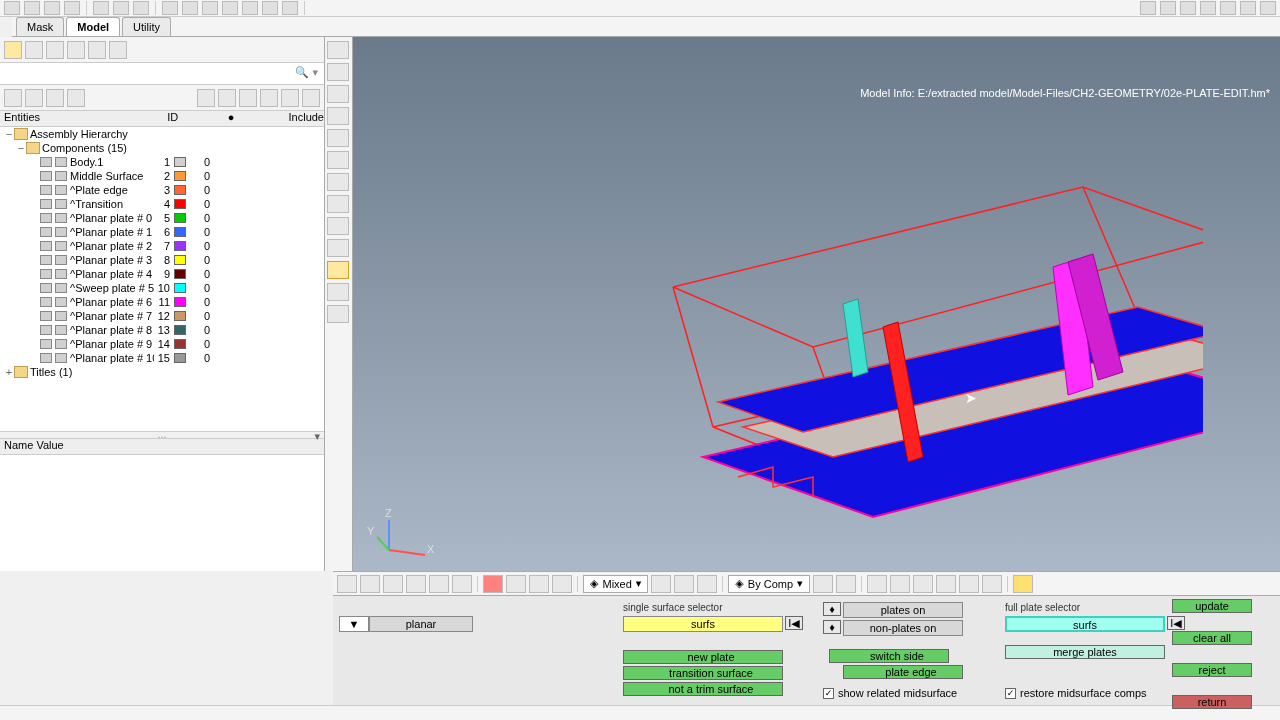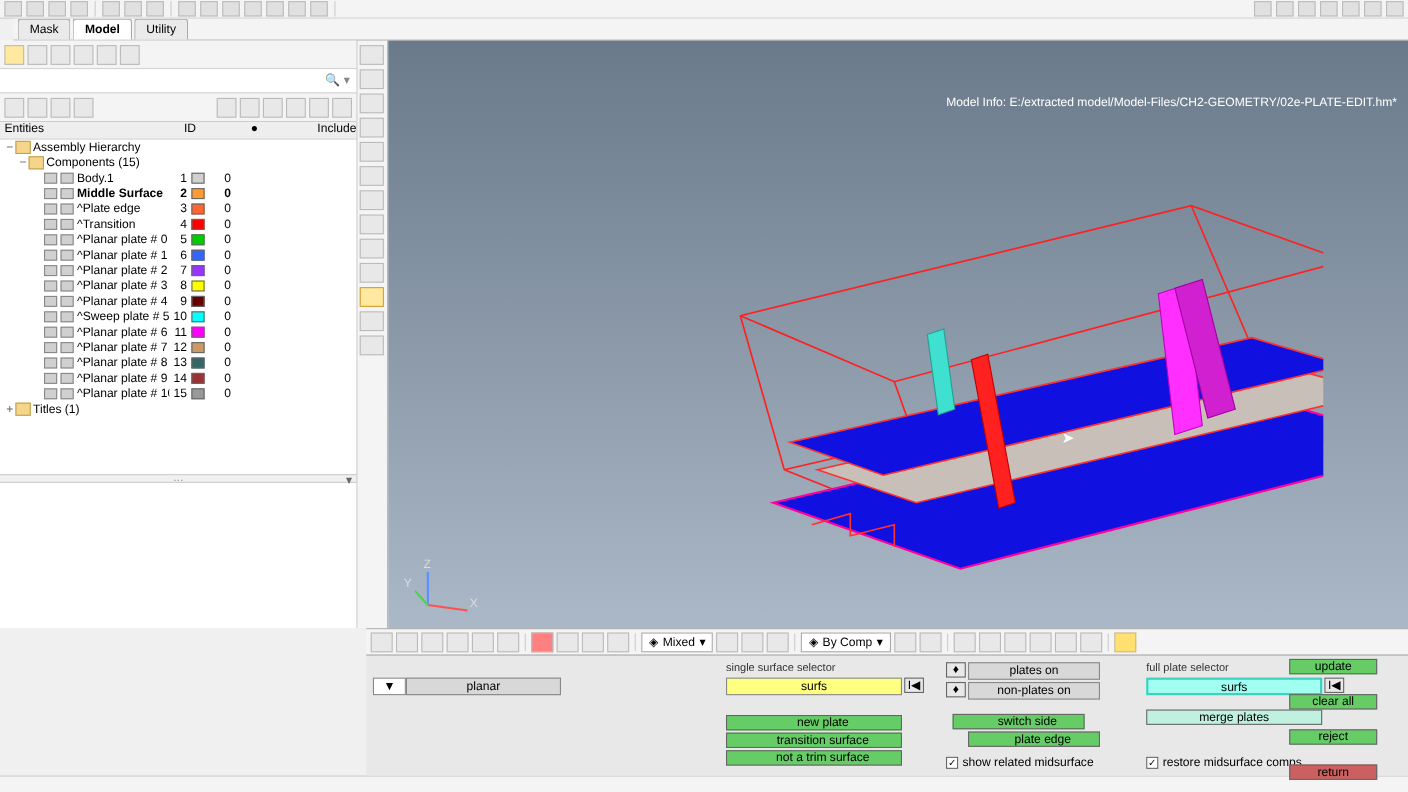--- a/index.html
+++ b/index.html
@@ -36,21 +36,21 @@
 .tr-row .exp { width:10px; color:#666; text-align:center; }
 .tr-row .folder { width:14px; height:12px; background:#f5d58a; border:1px solid #c0a050; margin-right:2px; }
 .tr-row .comp { width:12px; height:10px; background:#d0d0d0; border:1px solid #888; margin-right:3px; }
 .tr-row .nm { flex:0 0 98px; white-space:nowrap; overflow:hidden; }
 .tr-row.indent1 { padding-left:16px; }
 .tr-row.indent2 { padding-left:30px; }
 .tr-row.indent2 .nm { flex:0 0 84px; }
 .tr-row .id { width:20px; text-align:right; padding-right:4px; }
 .tr-row .sw { width:12px; height:10px; border:1px solid #666; }
 .tr-row .inc { width:30px; text-align:right; padding-right:6px; }
-.bold { font-weight:bold; }
+.bold { font-weight:normal; }
 
 .split { height:8px; background:#f0f0f0; border-top:1px solid #ccc; border-bottom:1px solid #ccc; position:relative; }
 .split::after { content:"..."; position:absolute; left:50%; top:-4px; transform:translateX(-50%); color:#999; }
 .dd-arrow { position:absolute; right:4px; top:-2px; color:#666; }
 
 .namevalue { height:16px; background:#eee; border-bottom:1px solid #ccc; padding-left:4px; }
 .props { flex:1; background:#fff; }
 
 
 .vtool { width:28px; background:#f4f4f4; border-right:1px solid #aaa; display:flex; flex-direction:column; padding:4px 2px; gap:4px; }
@@ -319,20 +319,21 @@
         </div>
       <div class="tr-row">
         <span class="exp">+</span>
           <span class="folder"></span>
         <span class="nm">Titles (1)</span>
       </div>
     </div>
     <div class="split">
         <span class="dd-arrow">▾</span>
       </div>
+    <div class="namevalue">Name Value</div>
     <div class="props"></div>
   </div>
 
   <div class="vtool">
     <div class="vico"></div>
     <div class="vico"></div>
     <div class="vico"></div>
     <div class="vico"></div>
     <div class="vico"></div>
     <div class="vico"></div>
@@ -426,21 +427,21 @@
   <div class="bico"></div>
   <div class="bsep"></div>
   <div class="bico" style="background:#ffe070"></div>
 </div>
 
 <div class="panel">
 
   <div class="pcol" style="margin-top:14px">
     <div style="display:flex">
       <div class="psel drop">▼</div>
-      <div class="psel gray" style="width:141px">planar</div>
+      <div class="psel gray" style="width:104px">planar</div>
     </div>
   </div>
 
   <div class="pcol" style="margin-left:140px">
     <div class="lbl">single surface selector</div>
     <div style="display:flex;gap:2px">
       <div class="psel yellow">surfs</div>
       <div class="btn tiny">I◀</div>
     </div>
     <div style="height:14px"></div>

